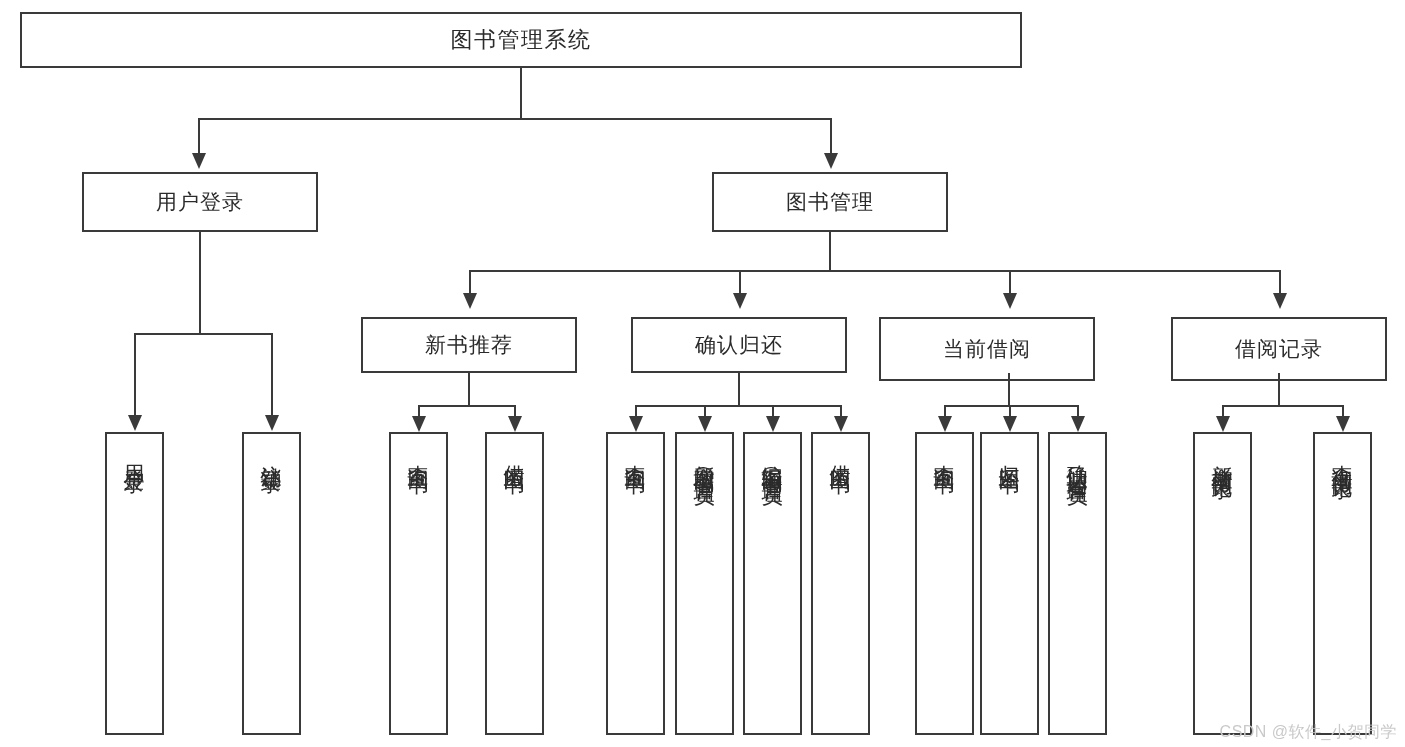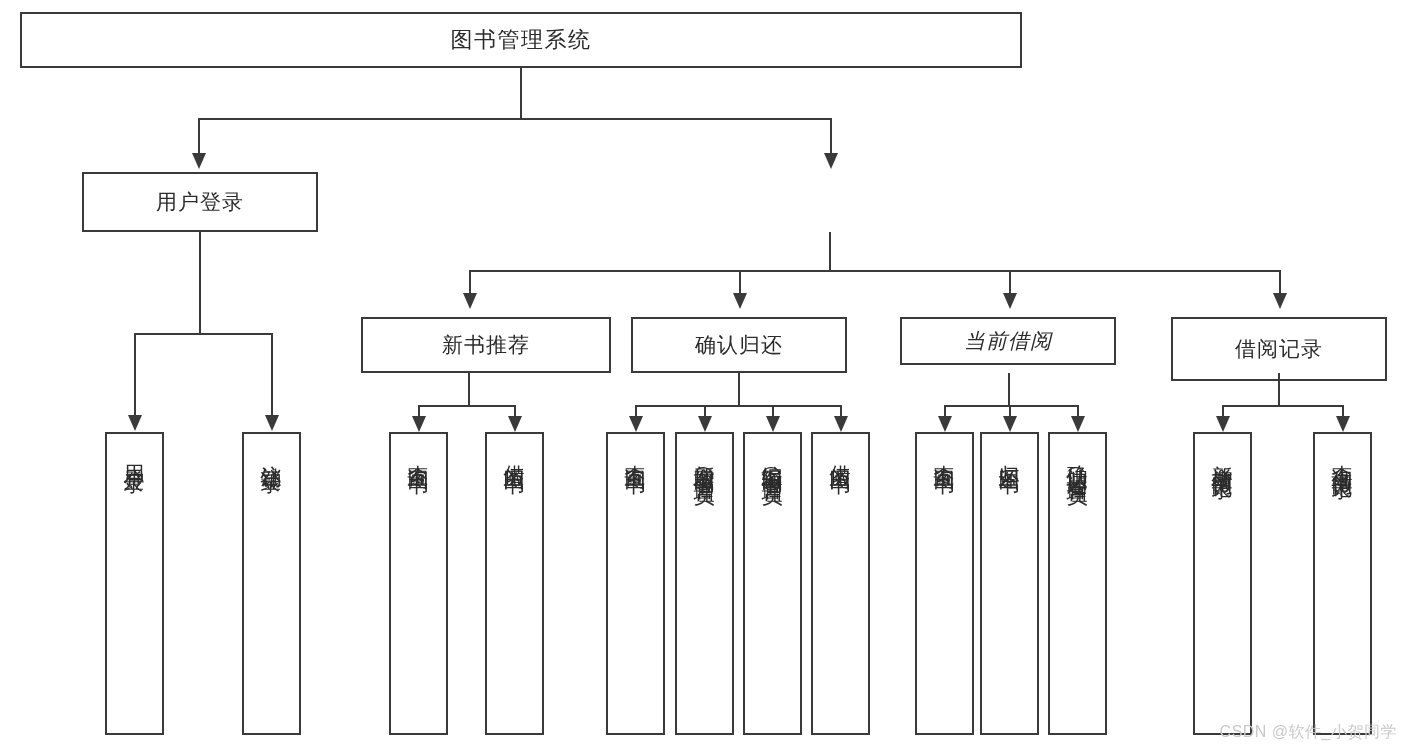--- a/index.html
+++ b/index.html
@@ -96,46 +96,49 @@
   <div class="conn v" style="left:198px; top:118px; height:38px;"></div>
   <div class="arrowhead" style="left:192px; top:153px;"></div>
 
   <div class="conn v" style="left:830px; top:118px; height:38px;"></div>
   <div class="arrowhead" style="left:824px; top:153px;"></div>
 
   <div class="node horiz" style="left:82px; top:172px; width:236px; height:60px;">
     <span class="label">用户登录</span>
   </div>
 
+  <div class="node horiz" style="left:712px; top:172px; width:236px; height:60px;">
+    <span class="label">图书管理</span>
+  </div>
 
   <div class="conn v" style="left:199px; top:232px; height:102px;"></div>
   <div class="conn h" style="left:134px; top:333px; width:138px;"></div>
   <div class="conn v" style="left:134px; top:333px; height:85px;"></div>
   <div class="arrowhead" style="left:128px; top:415px;"></div>
   <div class="conn v" style="left:271px; top:333px; height:85px;"></div>
   <div class="arrowhead" style="left:265px; top:415px;"></div>
 
   <div class="conn v" style="left:829px; top:232px; height:39px;"></div>
   <div class="conn h" style="left:469px; top:270px; width:812px;"></div>
   <div class="conn v" style="left:469px; top:270px; height:26px;"></div>
   <div class="arrowhead" style="left:463px; top:293px;"></div>
   <div class="conn v" style="left:739px; top:270px; height:26px;"></div>
   <div class="arrowhead" style="left:733px; top:293px;"></div>
   <div class="conn v" style="left:1009px; top:270px; height:26px;"></div>
   <div class="arrowhead" style="left:1003px; top:293px;"></div>
   <div class="conn v" style="left:1279px; top:270px; height:26px;"></div>
   <div class="arrowhead" style="left:1273px; top:293px;"></div>
 
-  <div class="node horiz" style="left:361px; top:317px; width:250px; height:56px;">
+  <div class="node horiz" style="left:361px; top:317px; width:216px; height:56px;">
     <span class="label">新书推荐</span>
   </div>
   <div class="node horiz" style="left:631px; top:317px; width:216px; height:56px;">
     <span class="label">确认归还</span>
   </div>
-  <div class="node horiz" style="left:900px; top:317px; width:216px; height:48px;font-style:italic;">
+  <div class="node horiz" style="left:879px; top:317px; width:216px; height:64px;">
     <span class="label">当前借阅</span>
   </div>
   <div class="node horiz" style="left:1171px; top:317px; width:216px; height:64px;">
     <span class="label">借阅记录</span>
   </div>
 
   <div class="conn v" style="left:468px; top:373px; width:2px; height:33px;"></div>
   <div class="conn h" style="left:418px; top:405px; width:98px;"></div>
   <div class="conn v" style="left:418px; top:405px; height:14px;"></div>
   <div class="arrowhead" style="left:412px; top:416px;"></div>

